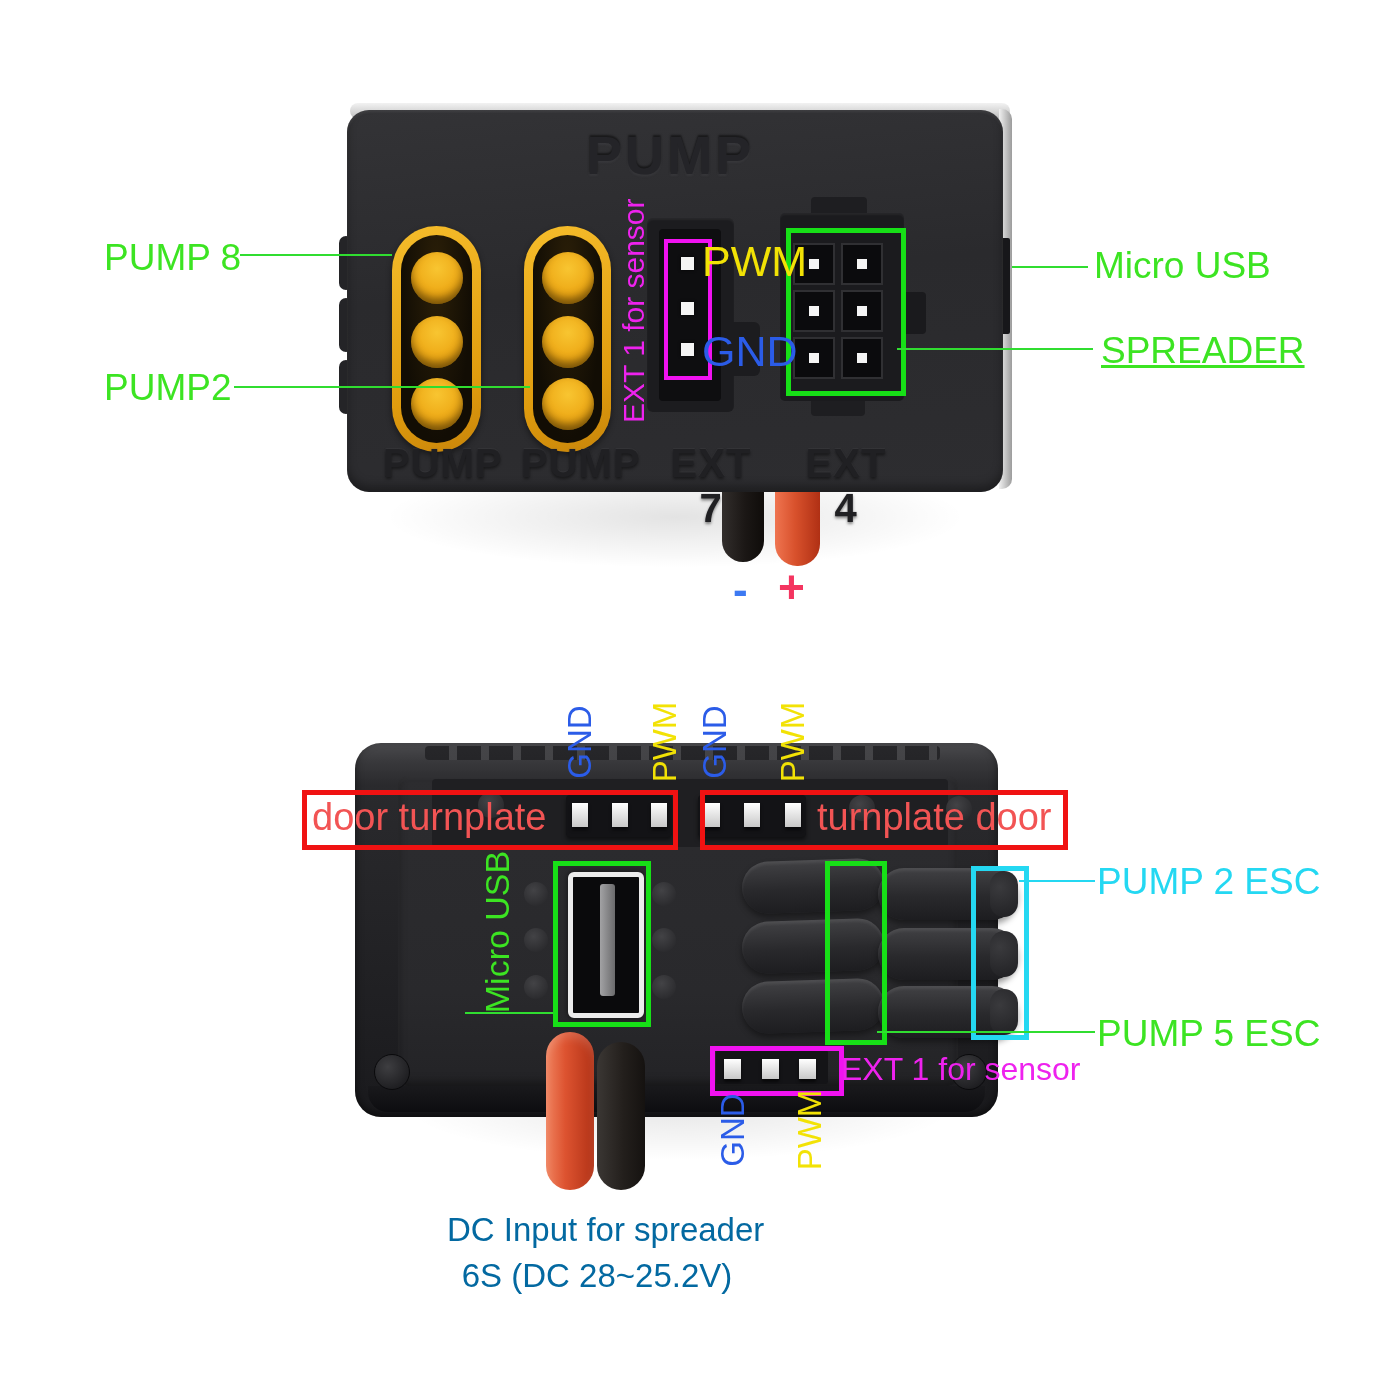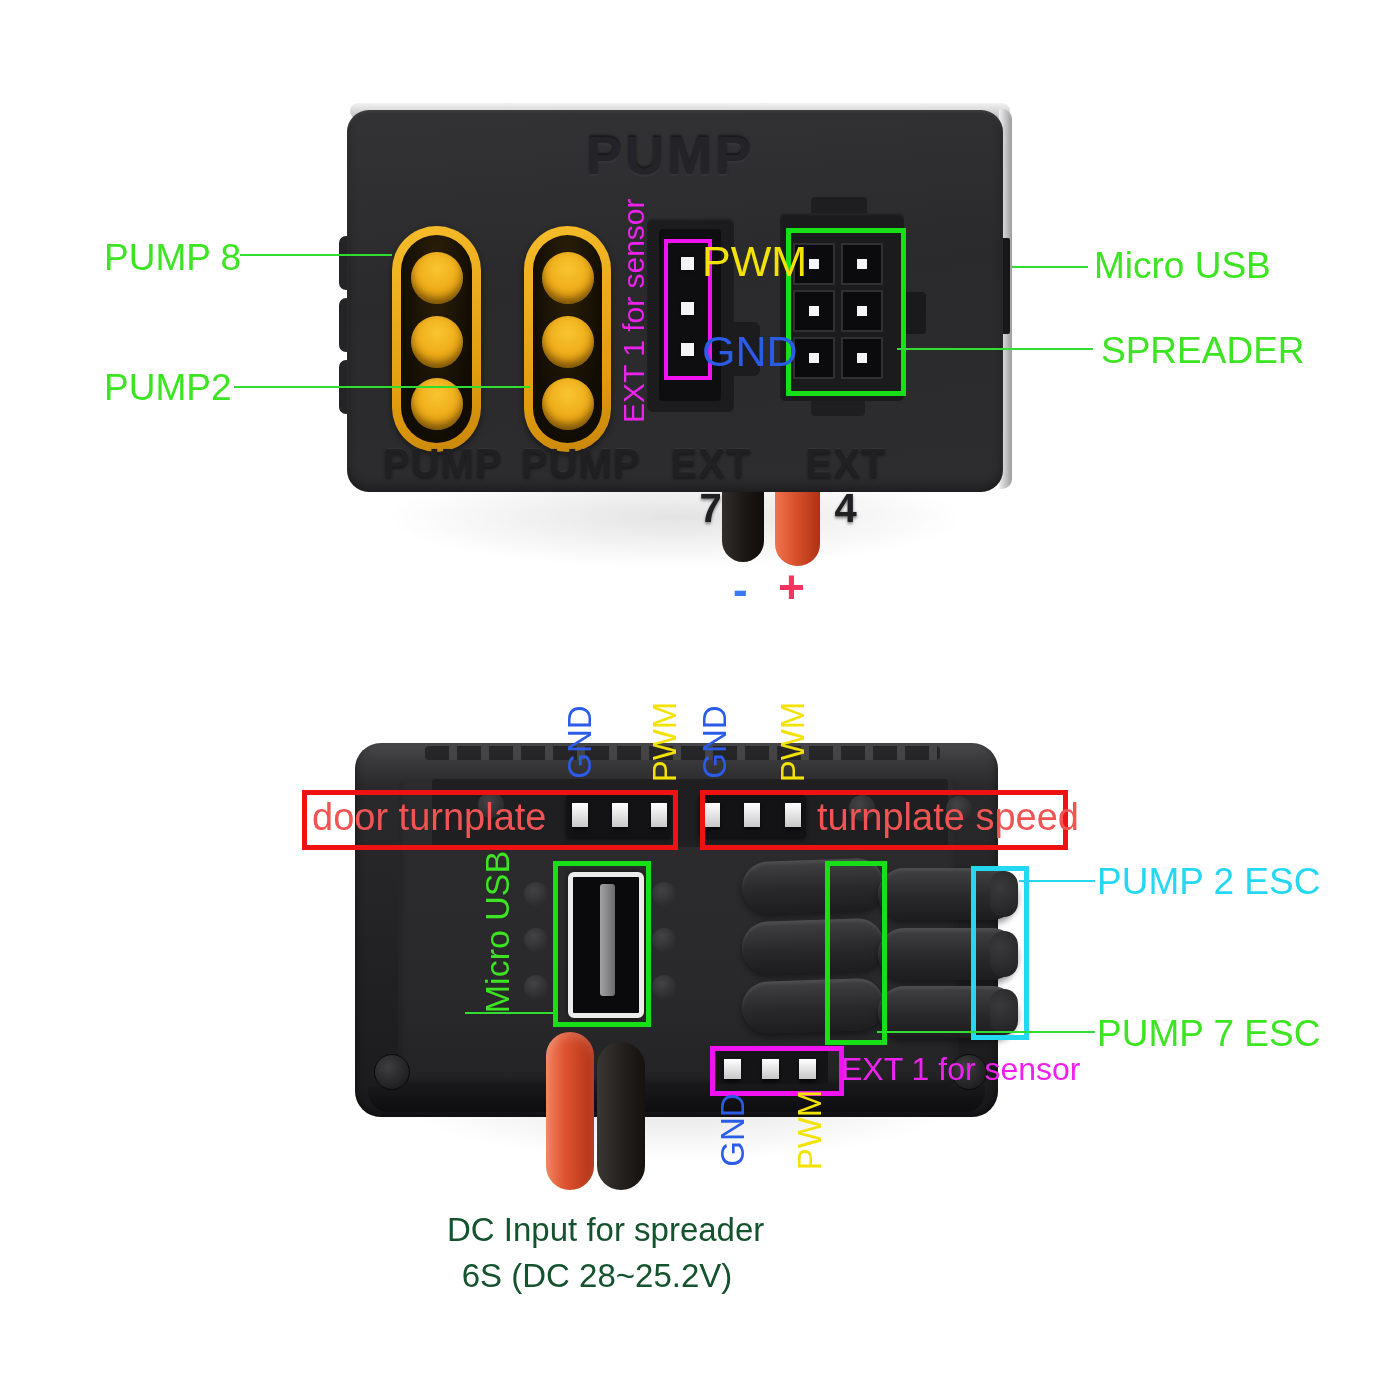--- a/index.html
+++ b/index.html
@@ -7,21 +7,21 @@
          font-family:"Liberation Sans", sans-serif;}
   .abs{position:absolute;}
   .lbl{position:absolute;white-space:nowrap;font-size:37px;line-height:1.1;}
   .v{transform:rotate(-90deg);transform-origin:center;text-align:center;line-height:34px;}
   .green{color:#3ce422;}
   .magenta{color:#ee22ee;}
   .yellow{color:#f2e205;}
   .blue{color:#2b5ce8;}
   .cyan{color:#24d8f2;}
   .redtxt{color:#f25454;}
-  .pink{color:#14532d;}
+  .pink{color:#0369a1;}
   .ln{position:absolute;height:2px;background:#30dd30;}
   .boxo{position:absolute;background:transparent;}
   .wpin{position:absolute;background:linear-gradient(180deg,#ffffff,#c8c8c8);box-shadow:0 3px 3px rgba(0,0,0,.6);}
   .cell{position:absolute;width:38px;height:38px;background:#0b0b0d;border:2px solid #303033;
         display:flex;align-items:center;justify-content:center;}
   .cell::after{content:"";width:10px;height:10px;background:#f5f5f5;}
   .emb{position:absolute;top:441px;width:100px;text-align:center;font-weight:bold;font-size:40px;
        letter-spacing:1px;color:#202023;text-shadow:0 2px 3px rgba(0,0,0,.45),0 -1px 1px rgba(110,110,115,.15);}
   .pillc{position:absolute;left:50%;transform:translateX(-50%);width:52px;height:52px;border-radius:50%;
          background:radial-gradient(circle at 50% 32%,#f8c531,#eda714 60%,#d18c08);
@@ -116,21 +116,21 @@
     <div class="ln" style="left:234px;top:386px;width:296px;"></div>
     <div class="lbl green" style="left:104px;top:368px;">PUMP2</div>
 
     <div class="lbl v magenta" style="left:524px;top:296px;width:220px;height:34px;font-size:30px;">EXT 1 for sensor</div>
     <div class="lbl yellow" style="left:702px;top:238px;font-size:43px;">PWM</div>
     <div class="lbl blue" style="left:702px;top:328px;font-size:43px;">GND</div>
 
     <div class="ln" style="left:1012px;top:266px;width:76px;"></div>
     <div class="lbl green" style="left:1094px;top:246px;">Micro USB</div>
     <div class="ln" style="left:897px;top:348px;width:196px;"></div>
-    <div class="lbl green" style="left:1101px;top:331px;">SPREADER</div>
+    <div class="lbl green" style="left:1101px;top:331px;text-decoration:underline;">SPREADER</div>
 
     <div class="lbl" style="left:733px;top:566px;font-size:44px;font-weight:bold;color:#3c79f2;">-</div>
     <div class="lbl" style="left:778px;top:562px;font-size:46px;font-weight:bold;color:#f43560;">+</div>
   </section>
 
   <section>
 
     <div class="abs" style="left:380px;top:1045px;width:600px;height:120px;
                 background:radial-gradient(ellipse at center,rgba(0,0,0,.10),rgba(0,0,0,0) 65%);"></div>
 
@@ -192,36 +192,36 @@
 
     <div class="abs" style="left:716px;top:1050px;width:112px;height:34px;background:#141417;border-radius:3px;"></div>
     <div class="wpin" style="left:724px;top:1059px;width:17px;height:20px;"></div>
     <div class="wpin" style="left:762px;top:1059px;width:17px;height:20px;"></div>
     <div class="wpin" style="left:799px;top:1059px;width:17px;height:20px;"></div>
     <div class="boxo" style="left:710px;top:1046px;width:124px;height:40px;border:5px solid #f112f1;"></div>
 
     <div class="boxo" style="left:302px;top:790px;width:366px;height:50px;border:5px solid #f01212;"></div>
     <div class="lbl redtxt" style="left:312px;top:797px;font-size:38px;">door turnplate</div>
     <div class="boxo" style="left:700px;top:790px;width:358px;height:50px;border:5px solid #f01212;"></div>
-    <div class="lbl redtxt" style="left:817px;top:797px;font-size:38px;">turnplate speed</div>
+    <div class="lbl redtxt" style="left:817px;top:797px;font-size:38px;">turnplate door</div>
 
     <div class="lbl v blue" style="left:535px;top:725px;width:90px;height:34px;font-size:33px;">GND</div>
     <div class="lbl v yellow" style="left:620px;top:725px;width:90px;height:34px;font-size:33px;">PWM</div>
     <div class="lbl v blue" style="left:670px;top:725px;width:90px;height:34px;font-size:33px;">GND</div>
     <div class="lbl v yellow" style="left:748px;top:725px;width:90px;height:34px;font-size:33px;">PWM</div>
 
     <div class="lbl v green" style="left:413px;top:914px;width:170px;height:36px;font-size:34px;">Micro USB</div>
     <div class="ln" style="left:465px;top:1012px;width:88px;"></div>
 
     <div class="boxo" style="left:825px;top:861px;width:52px;height:174px;border:5px solid #17e017;"></div>
     <div class="boxo" style="left:971px;top:866px;width:48px;height:164px;border:5px solid #24d8f2;"></div>
     <div class="abs" style="left:1019px;top:880px;width:76px;height:2px;background:#24d8f2;"></div>
     <div class="lbl cyan" style="left:1097px;top:862px;">PUMP 2 ESC</div>
     <div class="ln" style="left:877px;top:1031px;width:218px;"></div>
-    <div class="lbl green" style="left:1097px;top:1014px;">PUMP 7 ESC</div>
+    <div class="lbl green" style="left:1097px;top:1014px;">PUMP 5 ESC</div>
 
     <div class="lbl magenta" style="left:841px;top:1052px;font-size:32px;">EXT 1 for sensor</div>
     <div class="lbl v blue" style="left:688px;top:1113px;width:90px;height:34px;font-size:33px;">GND</div>
     <div class="lbl v yellow" style="left:765px;top:1113px;width:90px;height:34px;font-size:33px;">PWM</div>
 
     <div class="lbl pink" style="left:447px;top:1212px;width:300px;text-align:center;font-size:33px;">DC Input for spreader</div>
     <div class="lbl pink" style="left:447px;top:1258px;width:300px;text-align:center;font-size:33px;">6S (DC 28~25.2V)</div>
   </section>
 
 </div>

